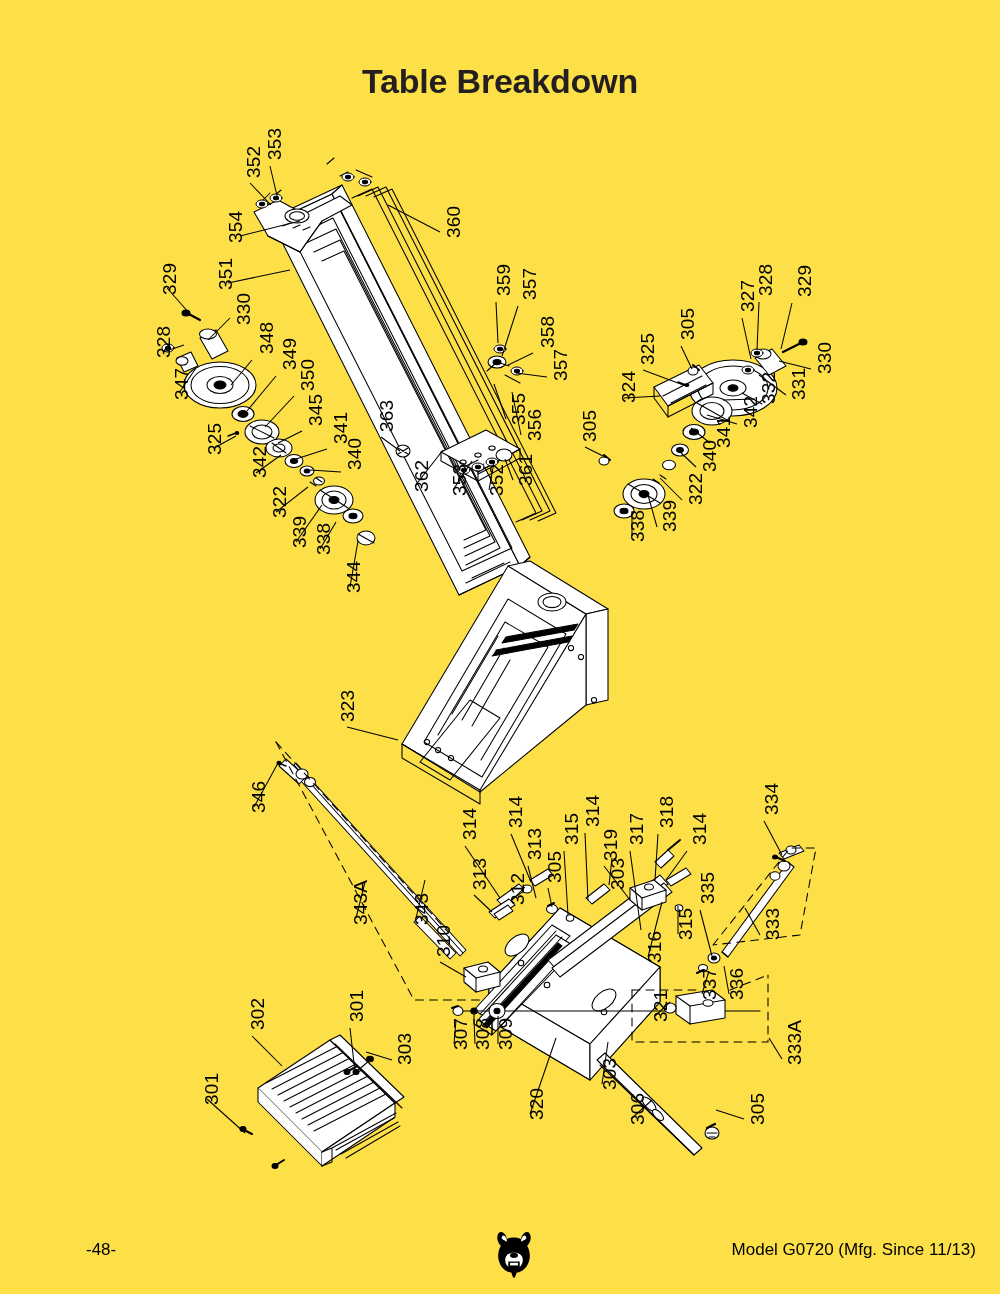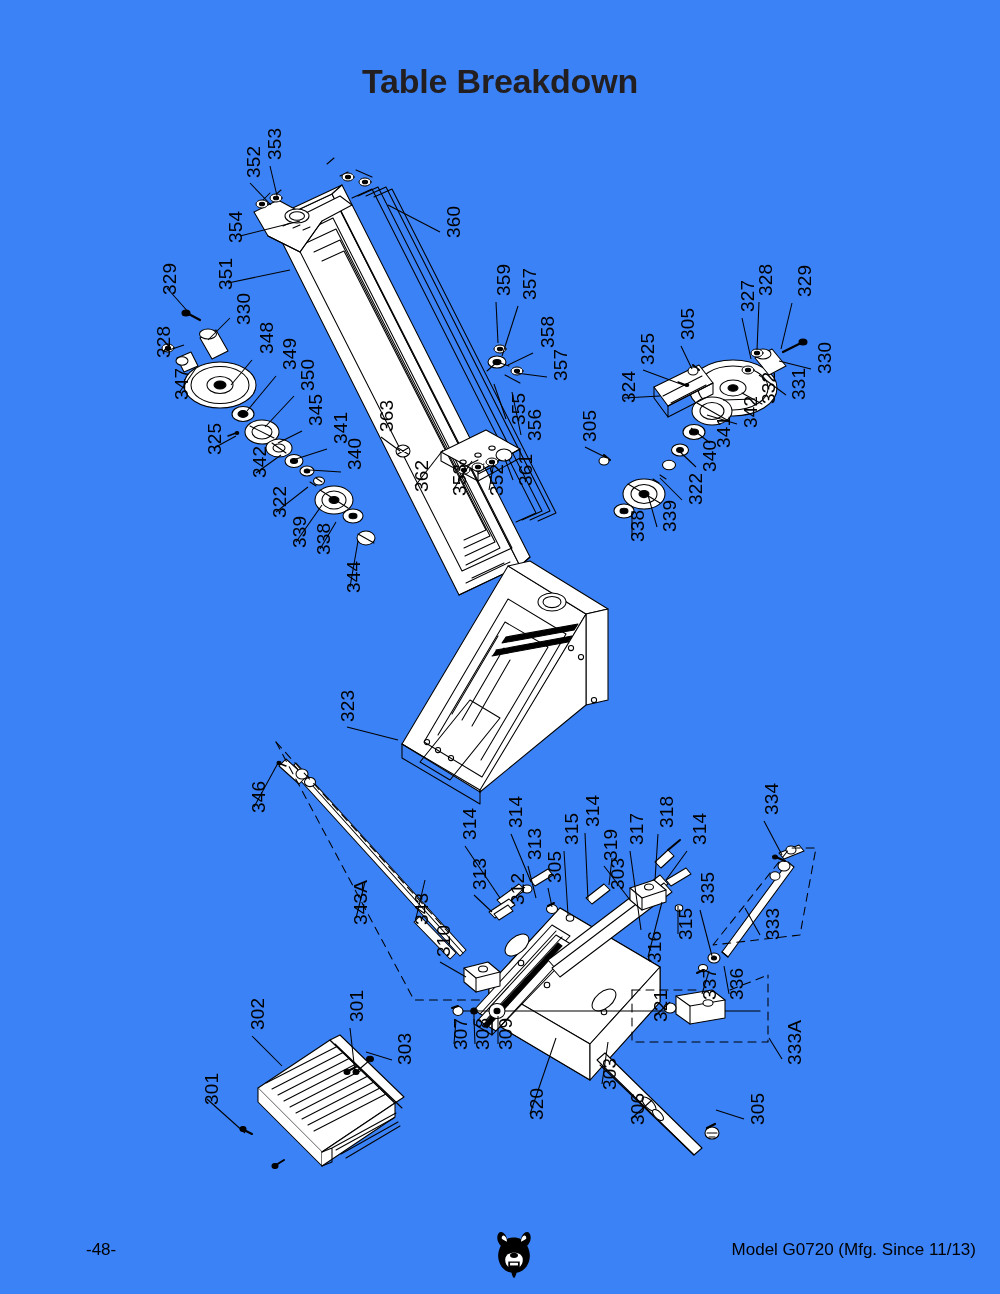--- a/index.html
+++ b/index.html
@@ -83,21 +83,21 @@
     position: absolute;
     left: 478px;
     top: 0px;
     width: 44px;
     height: 52px;
   }
 </style>
 </head>
 <body>
 
-<div id="page" style="background: #3b82f6;">
+<div id="page" style="background: #fde047;">
 
   <div id="page-title">Table Breakdown</div>
 
   <div id="diagram">
     <svg width="1000" height="1294" viewBox="0 0 1000 1294" xmlns="http://www.w3.org/2000/svg">
       <defs>
         <g id="hexnut">
           <ellipse cx="0" cy="0" rx="6" ry="4" fill="#fff" stroke="#000" stroke-width="1"></ellipse>
           <ellipse cx="0" cy="0" rx="2.6" ry="1.8" fill="#000"></ellipse>
         </g>

